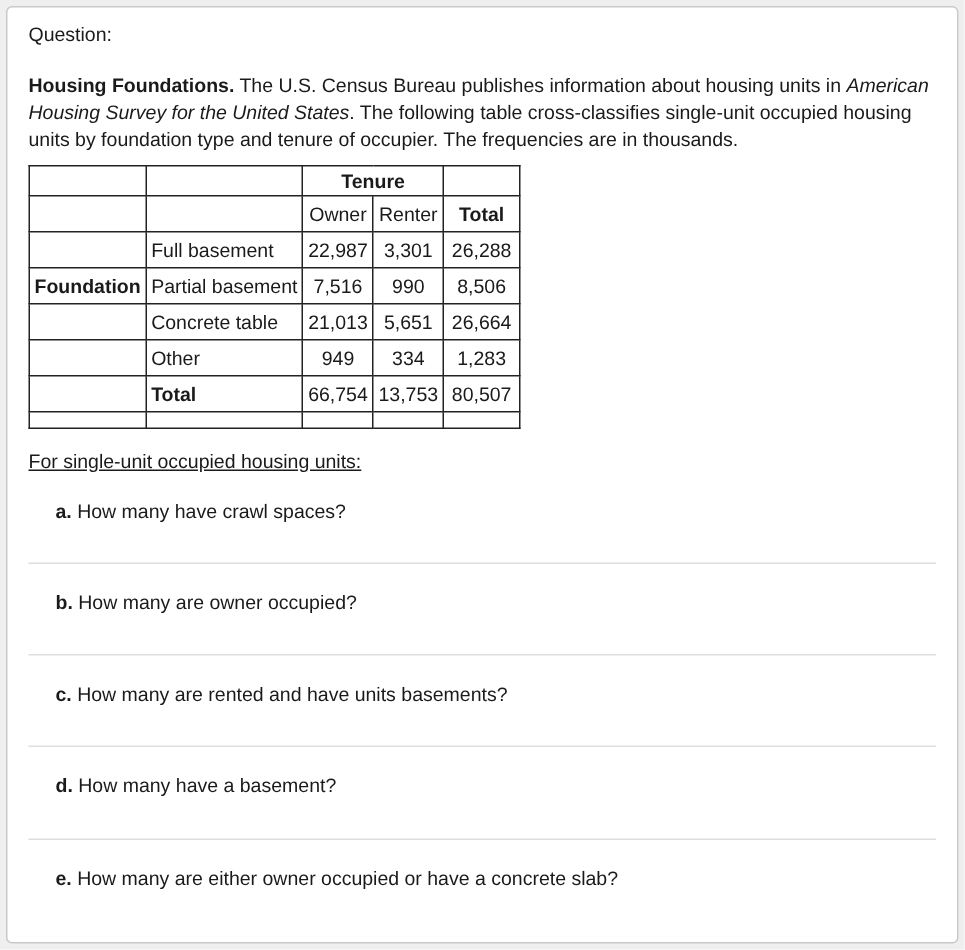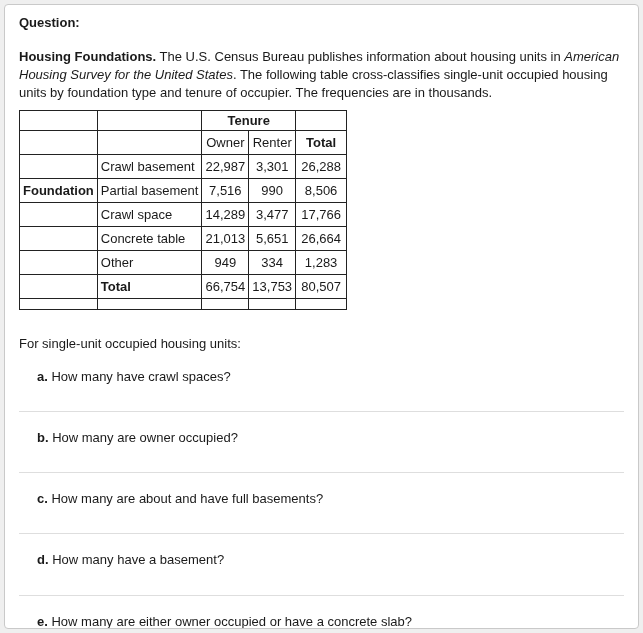--- a/index.html
+++ b/index.html
@@ -17,21 +17,21 @@
   .panel {
     background:#ffffff;
     border:1px solid #c9c9c9;
     border-radius:4px;
     height:100%;
     box-sizing:border-box;
     padding:10px 14px 10px 14px;
     overflow:hidden;
   }
   .q-label {
-    font-weight:bold;
+    font-weight:normal;
     margin:0 0 18px 0;
   }
   .intro {
     margin:0 0 7px 0;
     line-height:1.4;
   }
   .intro b { font-weight:bold; }
   .intro i { font-style:italic; }
 
   table.freq {
@@ -48,21 +48,21 @@
   table.freq tr.hdr1 td { padding:2px 3px; }
   td.c1 { min-width:66px;margin-top:39px; }
   td.c2 { min-width:94px; }
   td.c3 { min-width:40px; }
   td.c4 { min-width:38px;margin-top:48px; }
   td.c5 { min-width:44px; }
   .center { text-align:center; }
   .bold { font-weight:bold; }
   tr.spacer td { height:10px; padding:0 3px; }
 
-  .lead { margin:26px 0 12px 0; }
+  .lead { margin:14px 0 12px 0;text-decoration:underline; }
   .q-item p { margin:18px; line-height:1.25; }
   .q-item hr {
     border:none;
     border-top:1px solid #dedede;
     margin:26px 0 16px 0;
   }
 </style>
 </head>
 <body>
 
@@ -83,38 +83,31 @@
       </tr>
       <tr>
         <td class="c1"></td>
         <td class="c2"></td>
         <td class="c3 center">Owner</td>
         <td class="c4 center">Renter</td>
         <td class="c5 center bold">Total</td>
       </tr>
       <tr>
         <td class="c1"></td>
-        <td class="c2">Crawl basement</td>
+        <td class="c2">Full basement</td>
         <td class="c3 center">22,987</td>
         <td class="c4 center">3,301</td>
         <td class="c5 center">26,288</td>
       </tr>
       <tr>
         <td class="c1 bold">Foundation</td>
         <td class="c2">Partial basement</td>
         <td class="c3 center">7,516</td>
         <td class="c4 center">990</td>
         <td class="c5 center">8,506</td>
-      </tr>
-      <tr>
-        <td class="c1"></td>
-        <td class="c2">Crawl space</td>
-        <td class="c3 center">14,289</td>
-        <td class="c4 center">3,477</td>
-        <td class="c5 center">17,766</td>
       </tr>
       <tr>
         <td class="c1"></td>
         <td class="c2">Concrete table</td>
         <td class="c3 center">21,013</td>
         <td class="c4 center">5,651</td>
         <td class="c5 center">26,664</td>
       </tr>
       <tr>
         <td class="c1"></td>
@@ -146,21 +139,21 @@
       <p><b>a.</b><span> How many have crawl spaces?</span></p>
       <hr>
     </div>
 
     <div class="q-item">
       <p><b>b.</b><span> How many are owner occupied?</span></p>
       <hr>
     </div>
 
     <div class="q-item">
-      <p><b>c.</b><span> How many are about and have full basements?</span></p>
+      <p><b>c.</b><span> How many are rented and have units basements?</span></p>
       <hr>
     </div>
 
     <div class="q-item">
       <p><b>d.</b><span> How many have a basement?</span></p>
       <hr>
     </div>
 
     <div class="q-item">
       <p><b>e.</b><span> How many are either owner occupied or have a concrete slab?</span></p>

